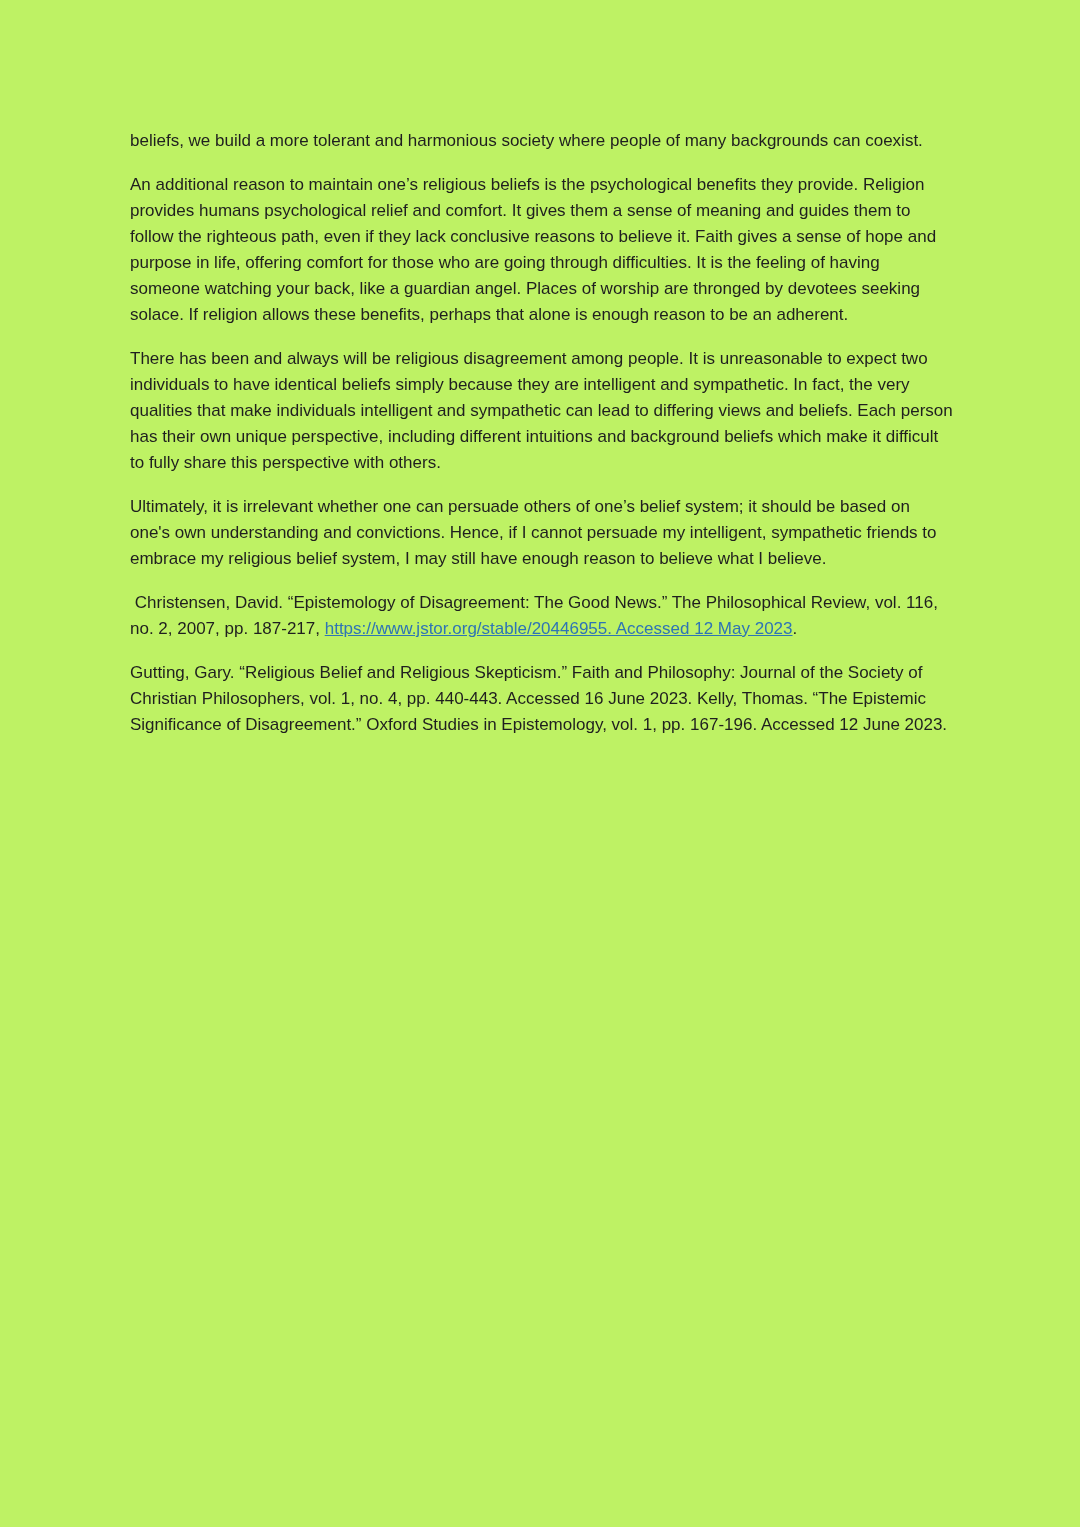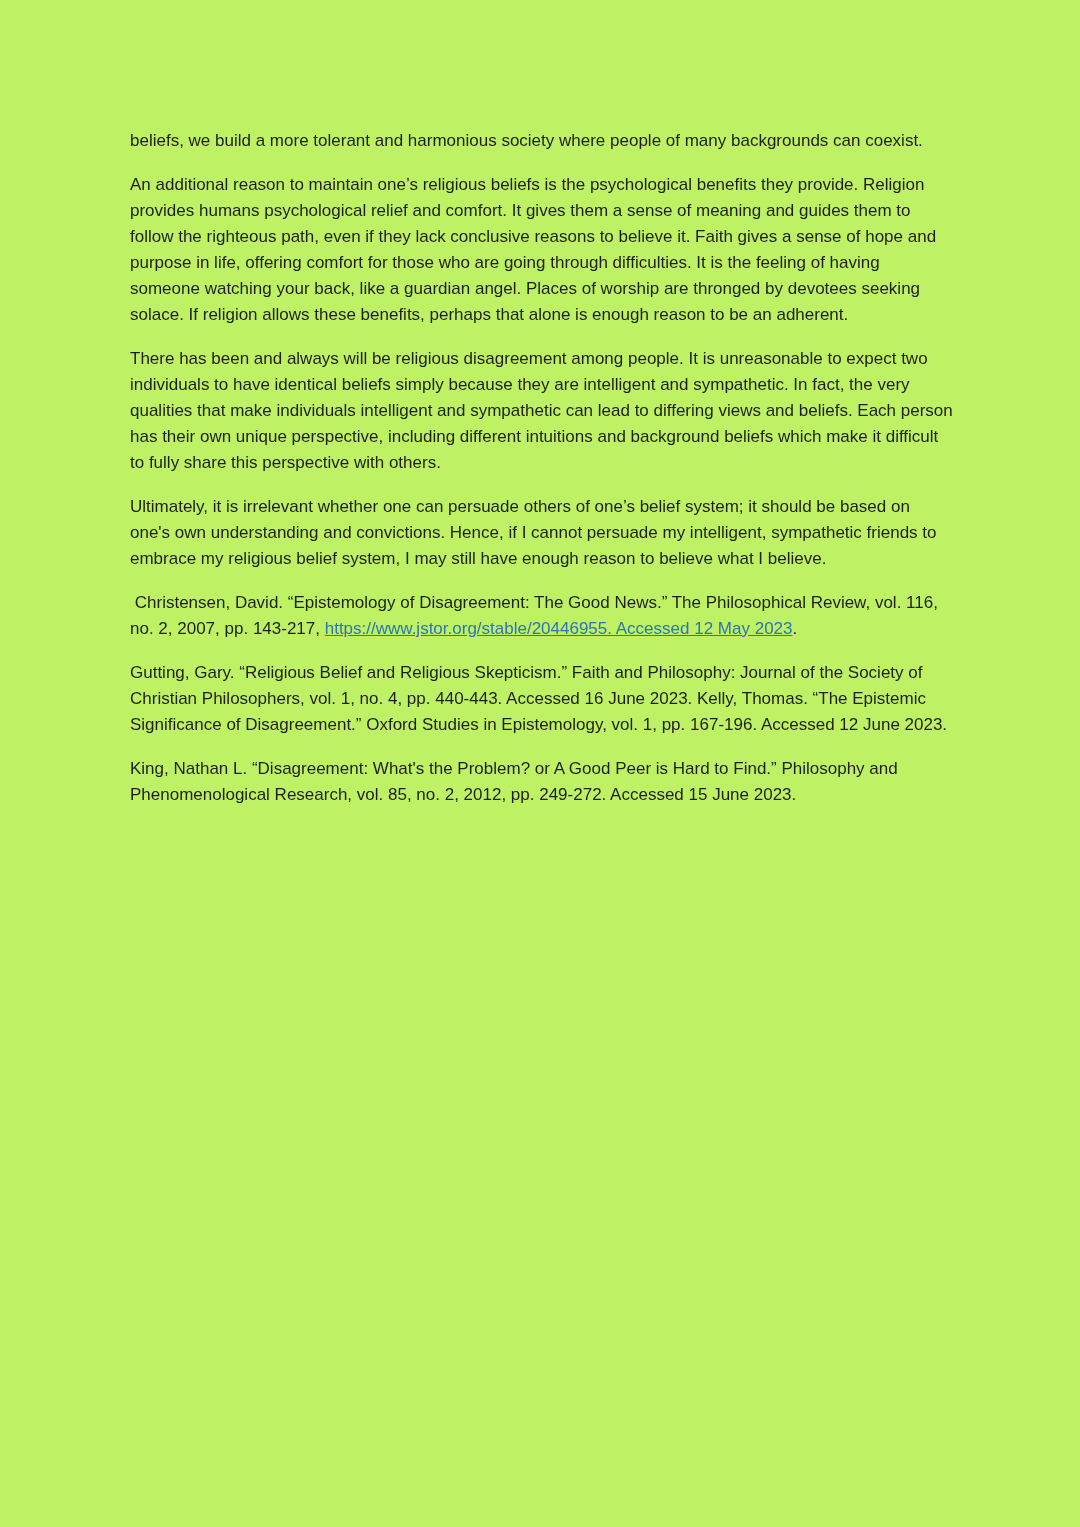--- a/index.html
+++ b/index.html
@@ -49,22 +49,21 @@
 
     <p class="para">beliefs, we build a more tolerant and harmonious society where people of many backgrounds can coexist.</p>
 
     <p class="para">An additional reason to maintain one’s religious beliefs is the psychological benefits they provide. Religion provides humans psychological relief and comfort. It gives them a sense of meaning and guides them to follow the righteous path, even if they lack conclusive reasons to believe it. Faith gives a sense of hope and purpose in life, offering comfort for those who are going through difficulties. It is the feeling of having someone watching your back, like a guardian angel. Places of worship are thronged by devotees seeking solace. If religion allows these benefits, perhaps that alone is enough reason to be an adherent.</p>
 
     <p class="para">There has been and always will be religious disagreement among people. It is unreasonable to expect two individuals to have identical beliefs simply because they are intelligent and sympathetic. In fact, the very qualities that make individuals intelligent and sympathetic can lead to differing views and beliefs. Each person has their own unique perspective, including different intuitions and background beliefs which make it difficult to fully share this perspective with others.</p>
 
     <p class="para">Ultimately, it is irrelevant whether one can persuade others of one’s belief system; it should be based on one's own understanding and convictions. Hence, if I cannot persuade my intelligent, sympathetic friends to embrace my religious belief system, I may still have enough reason to believe what I believe.</p>
 
 
-    <p class="para"><span> Christensen, David. “Epistemology of Disagreement: The Good News.” The Philosophical Review, vol. 116, no. 2, 2007, pp. 143-217, </span><a class="hyperlink" href="#">https://www.jstor.org/stable/20446955. Accessed 12 May 2023</a><span>.</span></p>
+    <p class="para"><span> Christensen, David. “Epistemology of Disagreement: The Good News.” The Philosophical Review, vol. 116, no. 2, 2007, pp. 187-217, </span><a class="hyperlink" href="#">https://www.jstor.org/stable/20446955. Accessed 12 May 2023</a><span>.</span></p>
 
 
     <p class="para">Gutting, Gary. “Religious Belief and Religious Skepticism.” Faith and Philosophy: Journal of the Society of Christian Philosophers, vol. 1, no. 4, pp. 440-443. Accessed 16 June 2023. Kelly, Thomas. “The Epistemic Significance of Disagreement.” Oxford Studies in Epistemology, vol. 1, pp. 167-196. Accessed 12 June 2023.</p>
 
-    <p class="para">King, Nathan L. “Disagreement: What's the Problem? or A Good Peer is Hard to Find.” Philosophy and Phenomenological Research, vol. 85, no. 2, 2012, pp. 249-272. Accessed 15 June 2023.</p>
 
 
   </div>
 </div>
 
 </body></html>

